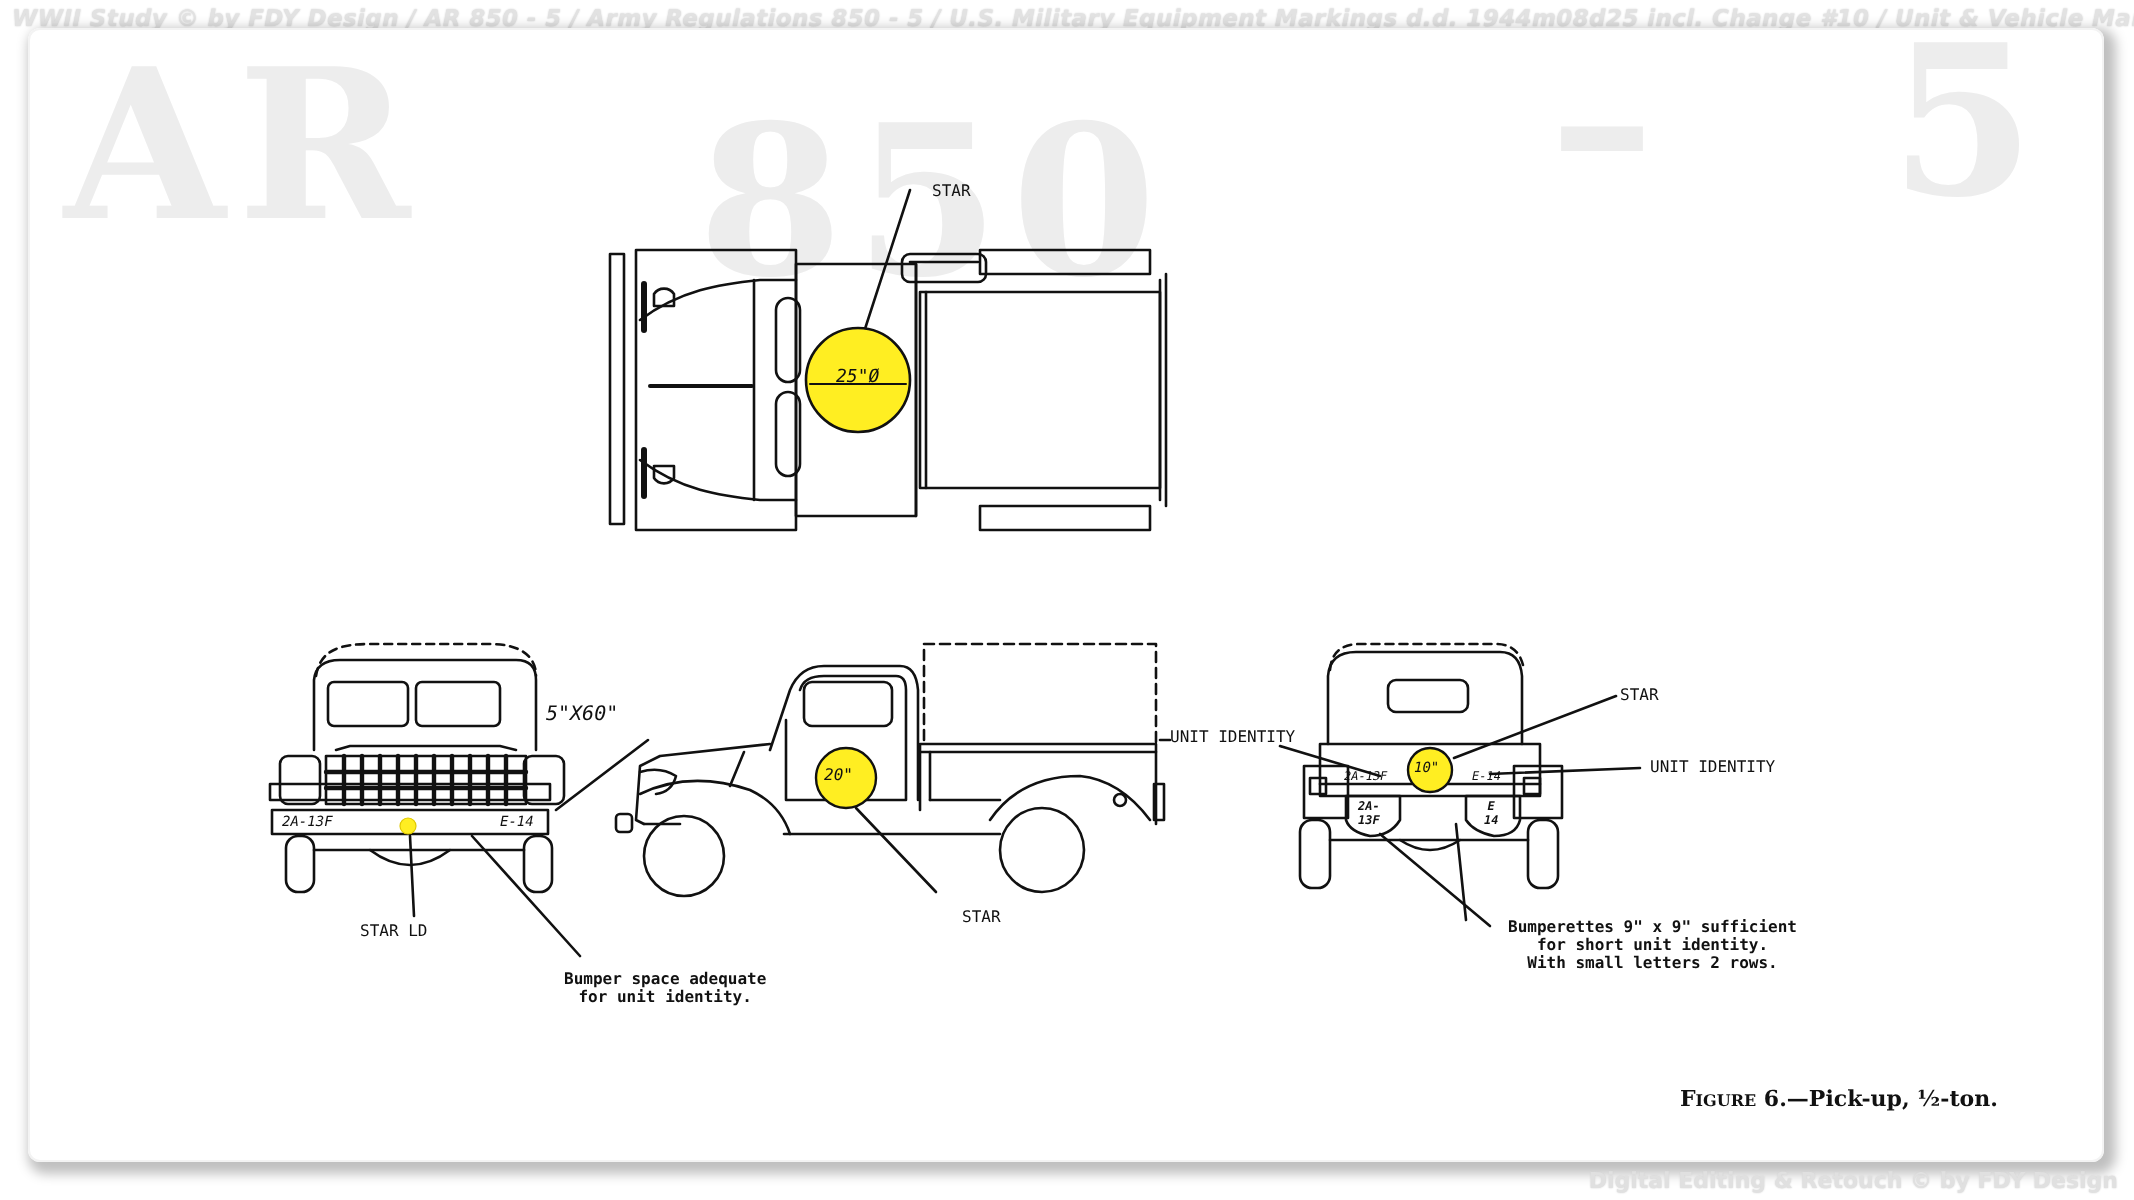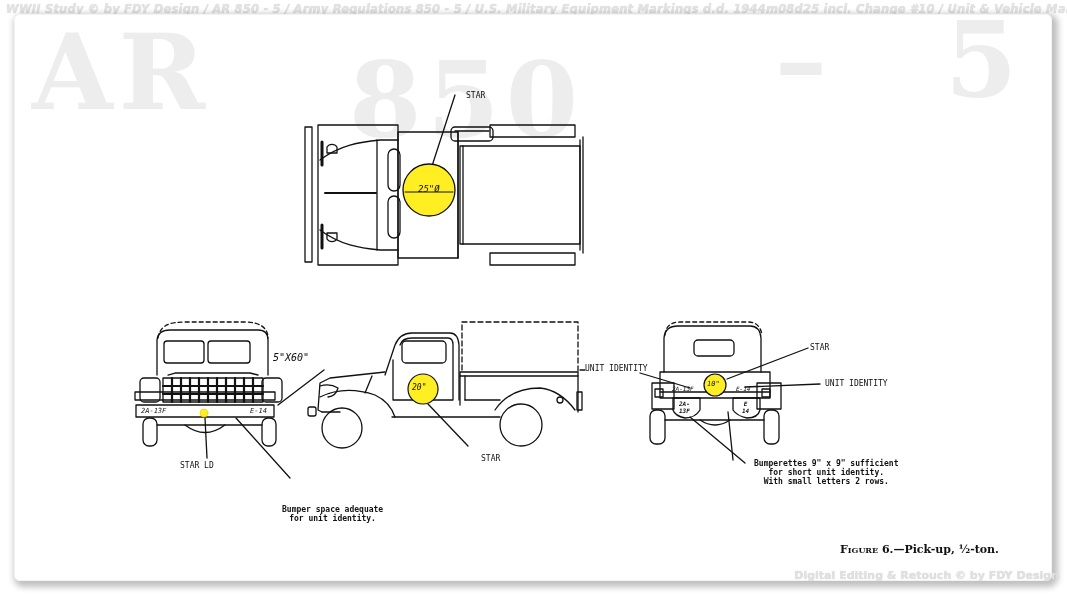--- a/index.html
+++ b/index.html
@@ -1,18 +1,18 @@
 <!DOCTYPE html>
 <html><head>
 <meta charset="utf-8">
 <style>
   html,body{margin:0;padding:0;}
   body{width:1067px;height:600px;background:#ffffff;position:relative;overflow:hidden;font-family:"DejaVu Sans",sans-serif;}
   .top-credit{position:absolute;left:6px;top:2px;width:1060px;font-size:11.5px;font-style:italic;font-weight:bold;color:#e2e2e2;letter-spacing:0.2px;white-space:nowrap;text-shadow:0 0 1px #cfcfcf;}
-  .bottom-credit{position:absolute;right:8px;bottom:18px;font-size:11px;font-weight:bold;color:#e0e0e0;white-space:nowrap;text-shadow:0 0 1px #cfcfcf;margin-left:12px;}
+  .bottom-credit{position:absolute;right:8px;bottom:3px;font-size:11px;font-weight:bold;color:#e0e0e0;white-space:nowrap;text-shadow:0 0 1px #cfcfcf;margin-left:12px;}
   .frame{position:absolute;left:14px;top:14px;width:1038px;height:567px;background:#fff;border-radius:6px;
     box-shadow: 3px 3px 6px 3px rgba(0,0,0,0.25), inset 0 0 0 1px #f3f3f3;}
   .watermark{position:absolute;left:20px;top:6px;font-family:"DejaVu Serif",serif;font-weight:bold;font-size:104px;color:#ededed;letter-spacing:6px;white-space:nowrap;line-height:110px;}
   .wm-part{position:absolute;top:0;}
   svg.drawing{position:absolute;left:0;top:0;}
   .lbl{position:absolute;font-family:"DejaVu Sans Mono",monospace;font-weight:normal;color:#111;white-space:nowrap;line-height:1;}
   .caption{position:absolute;left:840px;top:543px;font-family:"DejaVu Serif",serif;font-size:11px;font-weight:bold;color:#111;white-space:nowrap;}
   .caption .sc{font-variant:small-caps;}
   .note{position:absolute;font-family:"DejaVu Sans Mono",monospace;font-weight:bold;font-size:8px;color:#111;line-height:9px;text-align:center;white-space:pre;}
 </style>
@@ -182,21 +182,21 @@
   </g>
 </svg>
 
 <div class="lbl" style="left:466px;top:92px;font-size:8px;">STAR</div>
 <div class="lbl" style="left:418px;top:185px;font-size:9px;font-style:italic;">25"Ø</div>
 
 <div class="lbl" style="left:141px;top:408px;font-size:7px;font-style:italic;">2A-13F</div>
 <div class="lbl" style="left:250px;top:408px;font-size:7px;font-style:italic;">E-14</div>
 <div class="lbl" style="left:273px;top:353px;font-size:10px;font-style:italic;">5"X60"</div>
 <div class="lbl" style="left:180px;top:462px;font-size:8px;">STAR LD</div>
-<div class="note" style="left:282px;top:505px;">Bumper space adequate
+<div class="note" style="left:282px;top:485px;">Bumper space adequate
 for unit identity.</div>
 
 <div class="lbl" style="left:412px;top:384px;font-size:8px;font-style:italic;">20"</div>
 <div class="lbl" style="left:481px;top:455px;font-size:8px;">STAR</div>
 <div class="lbl" style="left:585px;top:365px;font-size:8px;">UNIT IDENTITY</div>
 
 <div class="lbl" style="left:810px;top:344px;font-size:8px;">STAR</div>
 <div class="lbl" style="left:707px;top:381px;font-size:7px;font-style:italic;">10"</div>
 <div class="lbl" style="left:825px;top:380px;font-size:8px;">UNIT IDENTITY</div>
 <div class="lbl" style="left:672px;top:386px;font-size:6px;font-style:italic;">2A-13F</div>

